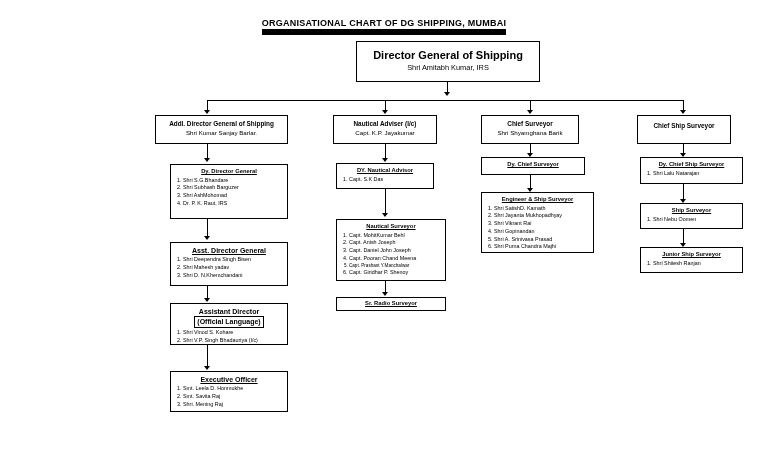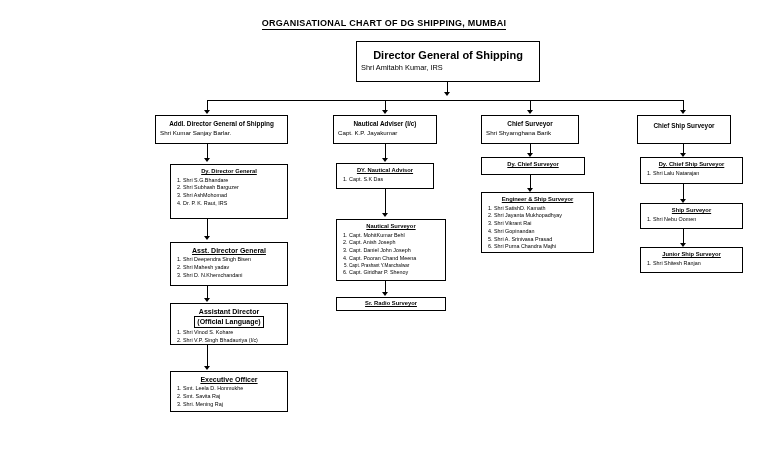--- a/index.html
+++ b/index.html
@@ -16,42 +16,42 @@
 
   .title{
     position:absolute;
     left:0;right:0;top:18px;
     text-align:center;
     font-size:9px;
     font-weight:bold;
     letter-spacing:.25px;
   }
   .title span{
-    border-bottom:1px solid #000000;
+    border-bottom:6px solid #000000;
     padding-bottom:1px;
   }
 
   .box{
     position:absolute;
     border:1px solid #000;
     background:#fff;
     box-sizing:border-box;
     padding:3px 4px;
     font-size:5.6px;
     line-height:1.35;
   }
   .box .hd{
     text-align:center;
     font-weight:bold;
     font-size:5.8px;
     line-height:1.35;
   }
   .box .hd.u{ text-decoration:underline; }
   .box .sub{
-    text-align:left;
+    text-align:center;
     font-size:5.6px;
     line-height:1.35;
   }
   .box .hd-wrap{display:block;text-align:center;}
   .box .boxed{
     display:inline-block;
     border:1px solid #000;
     padding:0 2px;
     font-weight:bold;
     font-size:5.8px;

